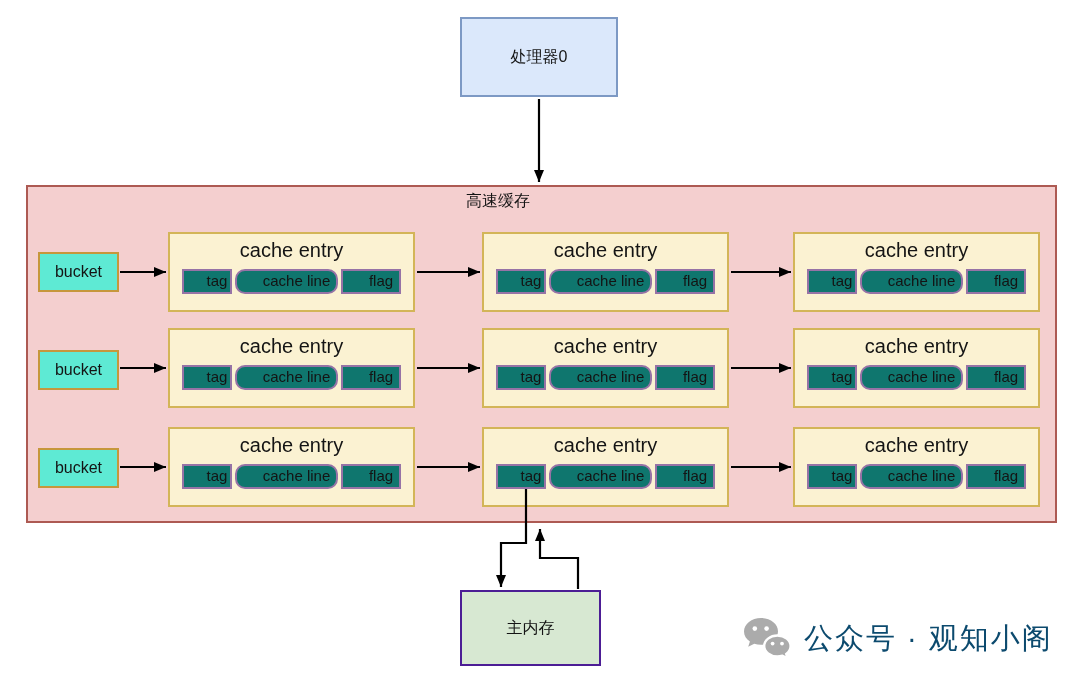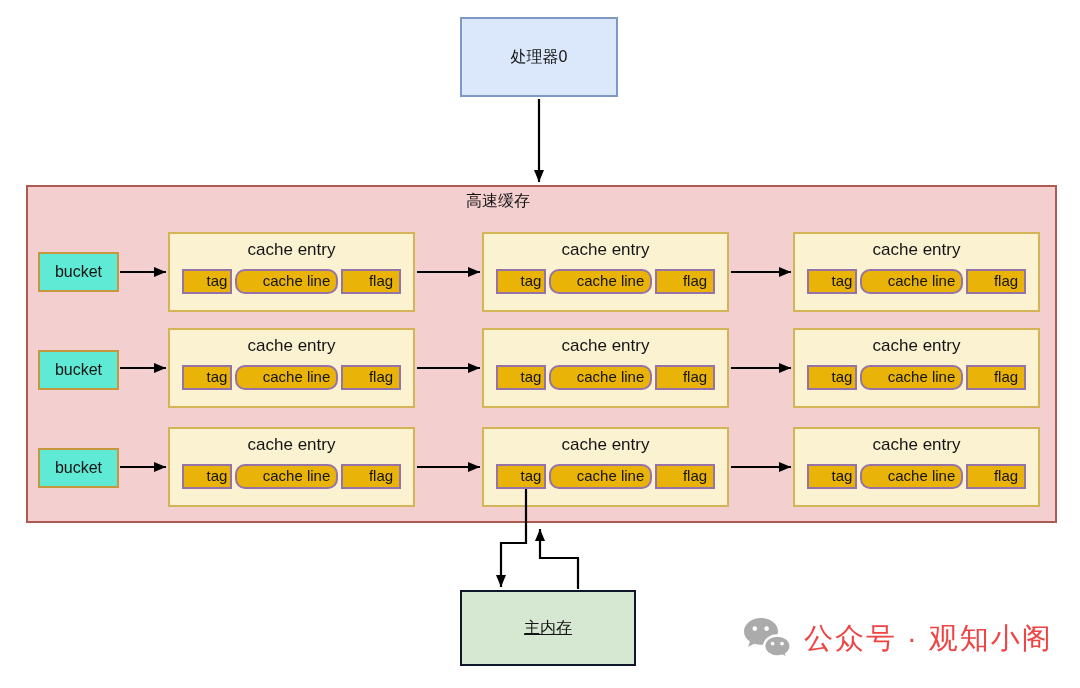--- a/index.html
+++ b/index.html
@@ -18,22 +18,22 @@
     display: flex;
     align-items: center;
     justify-content: center;
     font-size: 16px;
   }
   .processor {
     left: 460px; top: 17px; width: 158px; height: 80px;
     background: #dbe8fb; border: 2px solid #7d99c4;
   }
   .memory {
-    left: 460px; top: 590px; width: 176px; height: 76px;
-    background: #d7e8d2; border: 2px solid #0f172a; text-decoration: underline;
+    left: 460px; top: 590px; width: 141px; height: 76px;
+    background: #d7e8d2; border: 2px solid #4c1d95;
   }
   .cache-container {
     position: absolute;
     left: 26px; top: 185px; width: 1031px; height: 338px;
     box-sizing: border-box;
     background: #f4cfcf; border: 2px solid #ad5a53;
   }
   .cache-title {
     position: absolute;
     left: 26px; top: 191px; width: 944px;
@@ -59,53 +59,53 @@
   }
   .entry.c1 { left: 168px; }
   .entry.c2 { left: 482px; }
   .entry.c3 { left: 793px; }
   .entry.r1 { top: 232px; }
   .entry.r2 { top: 328px; }
   .entry.r3 { top: 427px; }
   .entry-title {
     text-align: center;
     margin-top: 5px;
-    font-size: 17px;
+    font-size: 20px;
     line-height: 22px;
   }
   .cells {
     display: flex;
     justify-content: center;
     gap: 3px;
     margin-top: 8px;
   }
   .cell {
     box-sizing: border-box;
-    background: #eab308; border: 2px solid #9673a6;
+    background: #0f766e; border: 2px solid #9673a6;
     height: 25px; line-height: 20px;
     text-align: center;
     font-size: 15px;
     padding-left: 20px;
   }
   .cell.tag  { width: 50px; }
   .cell.line { width: 103px; border-radius: 10px; }
   .cell.flag { width: 60px; }
   .connectors {
     position: absolute;
     left: 0; top: 0;
     pointer-events: none;
     z-index: 5;
   }
   .watermark {
     position: absolute;
     left: 742px; top: 616px;
     display: flex;
     align-items: center;
     gap: 12px;
-    color: #ef4444;
+    color: #0c4a6e;
   }
   .watermark-text {
     font-size: 29px;
     letter-spacing: 2px;
     white-space: nowrap;
   }
 </style>
 </head>
 <body>
 

